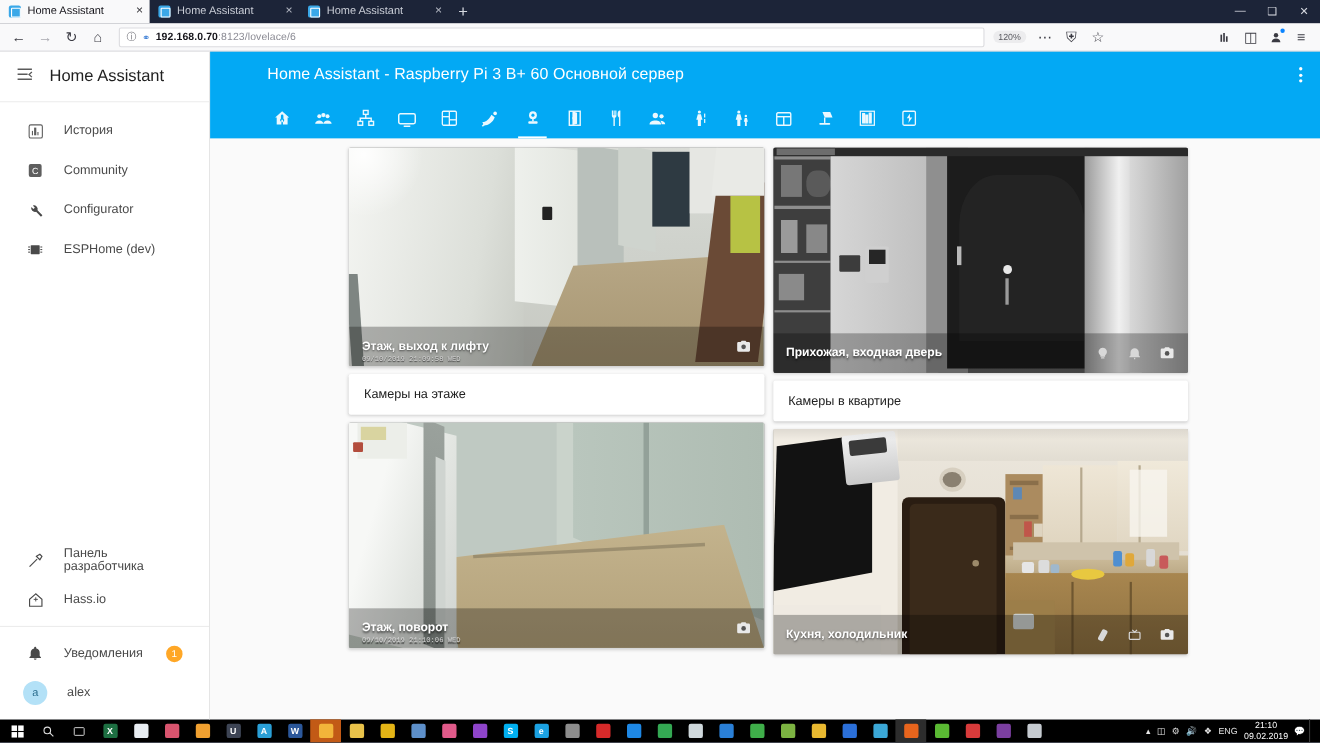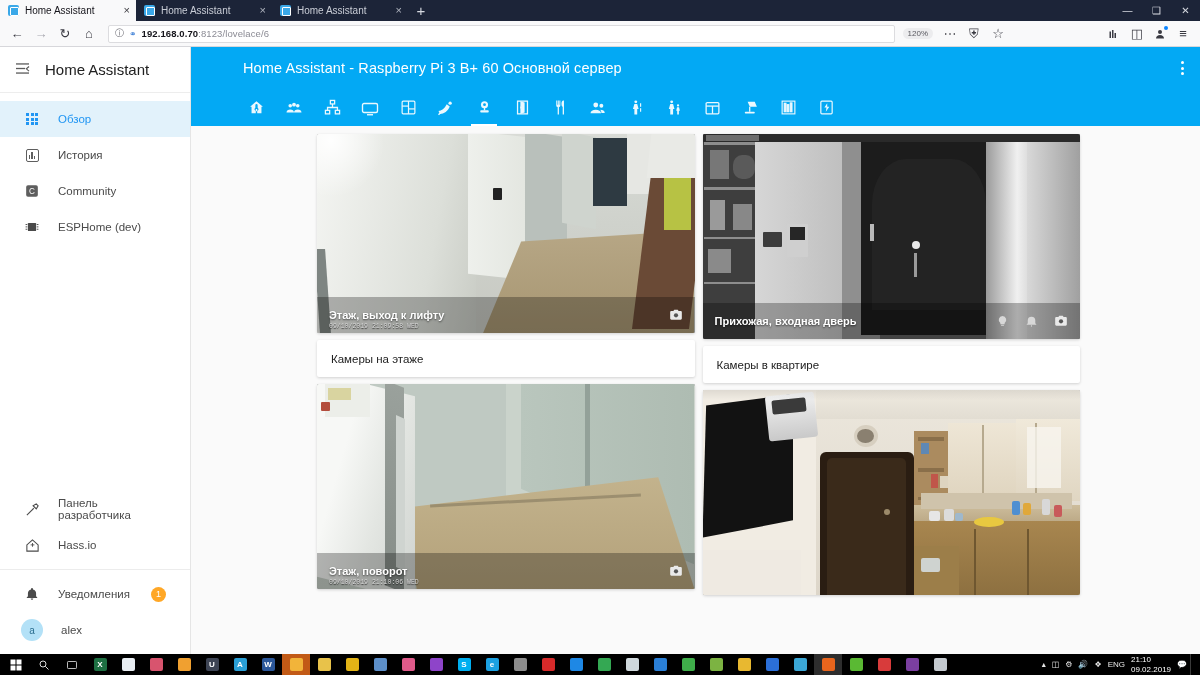--- a/index.html
+++ b/index.html
@@ -222,21 +222,21 @@
     display: flex; align-items: center; justify-content: center;
     font-size: 8px; color: #fff; font-weight: bold;
   }
   .tb-item.hl { background: #c25a16; }
   .tb-item.hl2 { background: #2d2d2d; }
   .tb-tray {
     margin-left: auto; display: flex; align-items: center;
     gap: 6px; padding-right: 3px; color: #e6e6e6; font-size: 8px;
   }
   .tb-clock {
-    text-align: left; line-height: 1.15; font-size: 8px; color: #fff;
+    text-align: center; line-height: 1.15; font-size: 8px; color: #fff;
   }
   .tb-showdesk { width: 8px; height: 21px; border-left: 1px solid #3a3a3a; }
 </style>
 </head>
 <body>
 
 <div class="titlebar">
   <div class="tabstrip">
     <div class="tab active">
       <span class="favicon"></span>
@@ -306,54 +306,46 @@
           <line x1="2" y1="3" x2="22" y2="3"></line>
             <line x1="2" y1="10" x2="16" y2="10"></line>
             <line x1="2" y1="17" x2="22" y2="17"></line>
           <polyline points="22,7 18,10.5 22,14" stroke-width="1.8"></polyline>
         </svg>
       </span>
       <span class="sb-title">Home Assistant</span>
     </div>
 
     <div class="sb-list">
-      <div class="sb-item active">
-        <span class="sb-ico">
-          <span class="grid-ico">
-              <i></i>
-              <i></i>
-              <i></i>
-              <i></i>
-              <i></i>
-              <i></i>
-              <i></i>
-              <i></i>
-              <i></i>
-            </span>
-        </span>
-        <span>Обзор</span>
-      </div>
       <div class="sb-item">
         <span class="sb-ico">
           <span class="sq-ico">
               <b style="height:4px"></b>
               <b style="height:7px"></b>
               <b style="height:3px"></b>
             </span>
         </span>
         <span>История</span>
       </div>
       <div class="sb-item">
         <span class="sb-ico">
           <svg width="14" height="14" viewBox="0 0 24 24" fill="#5e5e5e">
               <rect x="2" y="2" width="20" height="20" rx="3"></rect>
               <text x="12" y="17" font-size="14" fill="#fff" text-anchor="middle" font-family="Liberation Sans">C</text>
             </svg>
         </span>
         <span>Community</span>
+      </div>
+      <div class="sb-item">
+        <span class="sb-ico">
+          <svg width="15" height="15" viewBox="0 0 24 24" fill="#4a4a4a">
+              <path d="M21.7 18.6l-7.1-7.1a5.5 5.5 0 0 0-6.9-6.9l3 3-2.1 2.1-3-3a5.5 5.5 0 0 0 6.9 6.9l7.1 7.1 2.1-2.1z"></path>
+            </svg>
+        </span>
+        <span>Configurator</span>
       </div>
       <div class="sb-item">
         <span class="sb-ico">
           <svg width="14" height="14" viewBox="0 0 24 24" fill="#4a4a4a">
               <rect x="5" y="5" width="14" height="14" rx="1"></rect>
               <rect x="1" y="7" width="3" height="1.6"></rect>
               <rect x="1" y="11" width="3" height="1.6"></rect>
               <rect x="1" y="15" width="3" height="1.6"></rect>
               <rect x="20" y="7" width="3" height="1.6"></rect>
               <rect x="20" y="11" width="3" height="1.6"></rect>
@@ -695,20 +687,42 @@
               <div style="left:64%;top:58%;width:2.5%;height:6%;background:#dcdcdc;border-radius:2px"></div>
               <div style="left:67%;top:60%;width:2%;height:4%;background:#9fb8cc;border-radius:2px"></div>
               <div style="left:82%;top:54%;width:2%;height:7%;background:#4f8fd1;border-radius:2px"></div>
               <div style="left:85%;top:55%;width:2%;height:6%;background:#e0a83a;border-radius:2px"></div>
               <div style="left:90%;top:53%;width:2%;height:8%;background:#d8d8d8;border-radius:2px"></div>
               <div style="left:93%;top:56%;width:2.2%;height:6%;background:#c85a5a;border-radius:2px"></div>
               <div style="left:56%;bottom:0;width:12%;height:24%;background:#9c7e49"></div>
               <div style="left:58%;top:82%;width:5%;height:7%;background:#cfd3d0;border-radius:2px"></div>
               <div style="left:0;top:0;width:100%;height:5%;background:linear-gradient(180deg,rgba(0,0,0,.08),transparent)"></div>
             </div>
+            <div class="cam-overlay">
+              <span class="cam-name">Кухня, холодильник</span>
+              <span class="cam-actions">
+                <span>
+                  <svg width="13" height="13" viewBox="0 0 24 24" fill="#d8d8d8">
+                      <rect x="7" y="2" width="10" height="20" rx="3" transform="rotate(28 12 12)"></rect>
+                    </svg>
+                </span>
+                <span>
+                  <svg width="13" height="13" viewBox="0 0 24 24" fill="none" stroke="#d8d8d8" stroke-width="2">
+                      <rect x="3" y="7" width="18" height="12" rx="1.5"></rect>
+                      <path d="M8 3l4 4 4-4"></path>
+                    </svg>
+                </span>
+                <span>
+                  <svg width="14" height="14" viewBox="0 0 24 24" fill="#e9e9e9">
+                      <path d="M9 3l-1.5 2H4a2 2 0 0 0-2 2v11a2 2 0 0 0 2 2h16a2 2 0 0 0 2-2V7a2 2 0 0 0-2-2h-3.5L15 3z"></path>
+                      <circle cx="12" cy="12.5" r="3.6" fill="#555"></circle>
+                    </svg>
+                </span>
+              </span>
+            </div>
           </div>
         </div>
       </div>
 
     </div>
   </div>
 </div>
 
 <div class="taskbar">
   <div class="tb-item">

